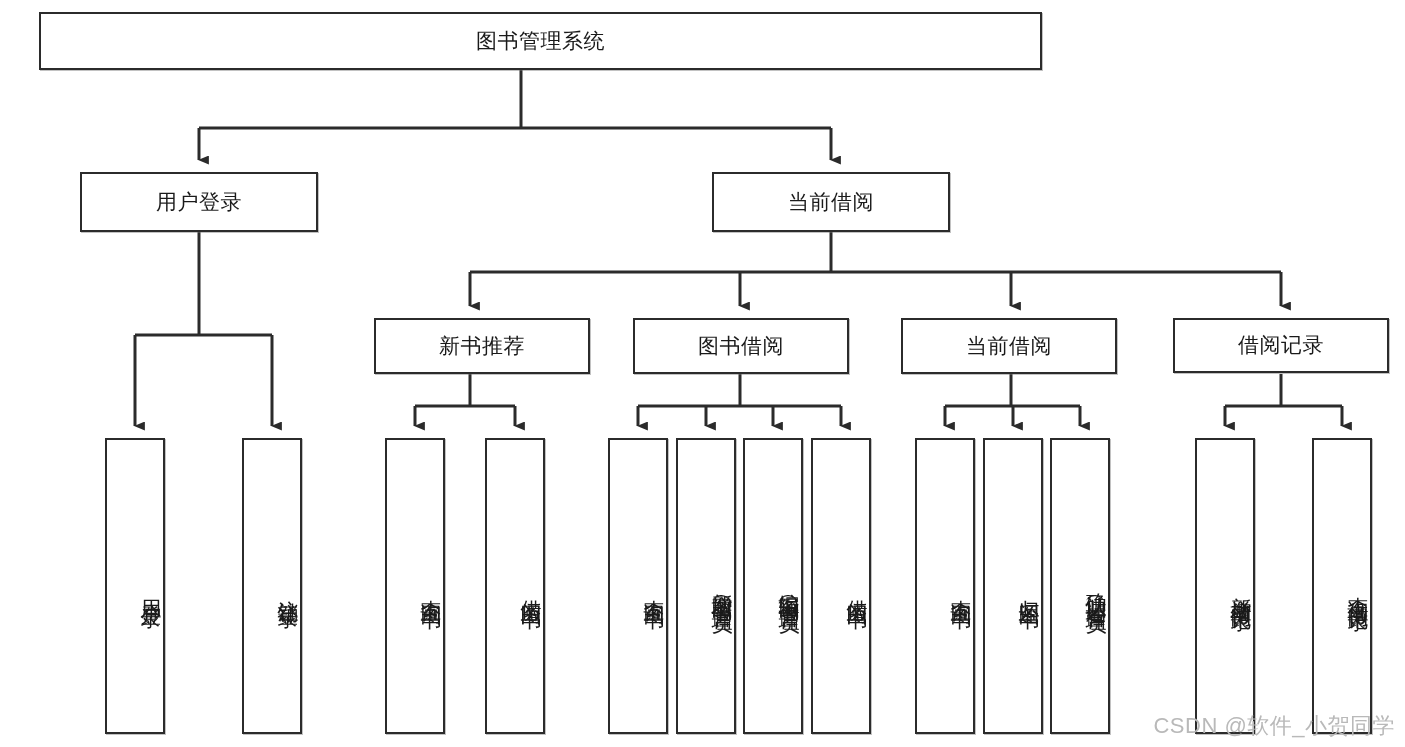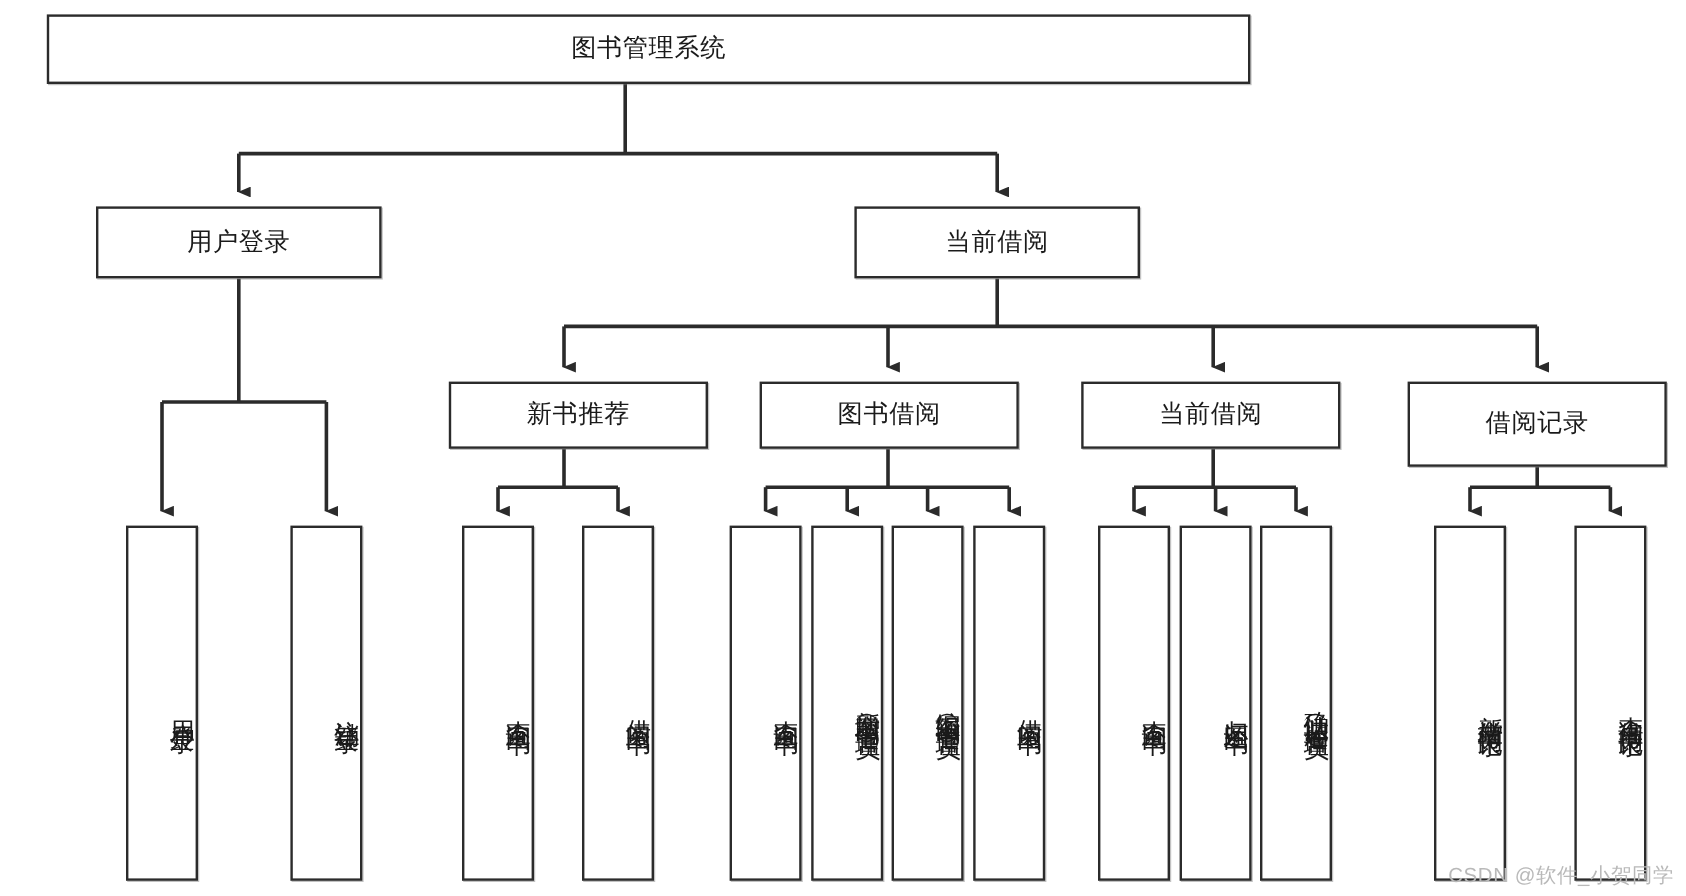--- a/index.html
+++ b/index.html
@@ -52,21 +52,21 @@
     left: 0;
     top: 0;
     width: 1405px;
     height: 747px;
     pointer-events: none;
   }
   .watermark {
     position: absolute;
     right: 10px;
     bottom: 6px;
-    font-size: 17px;
+    font-size: 22px;
     color: #b9b9b9;
     white-space: nowrap;
     letter-spacing: 0.5px;
   }
 </style>
 </head>
 <body>
 
 <div id="canvas">
 
@@ -137,21 +137,21 @@
 
   <div class="node horiz" style="left:374px; top:318px; width:216px; height:56px;">
     <span>新书推荐</span>
   </div>
   <div class="node horiz" style="left:633px; top:318px; width:216px; height:56px;">
     <span>图书借阅</span>
   </div>
   <div class="node horiz" style="left:901px; top:318px; width:216px; height:56px;">
     <span>当前借阅</span>
   </div>
-  <div class="node horiz" style="left:1173px; top:318px; width:216px; height:71px;">
+  <div class="node horiz" style="left:1173px; top:318px; width:216px; height:55px;">
     <span>借阅记录</span>
   </div>
 
   <div class="node vert" style="left:105px; top:438px; width:60px; height:296px;">
     <span class="vtext">用户登录</span>
   </div>
   <div class="node vert" style="left:242px; top:438px; width:60px; height:296px;">
     <span class="vtext">注销登录</span>
   </div>
   <div class="node vert" style="left:385px; top:438px; width:60px; height:296px;">

